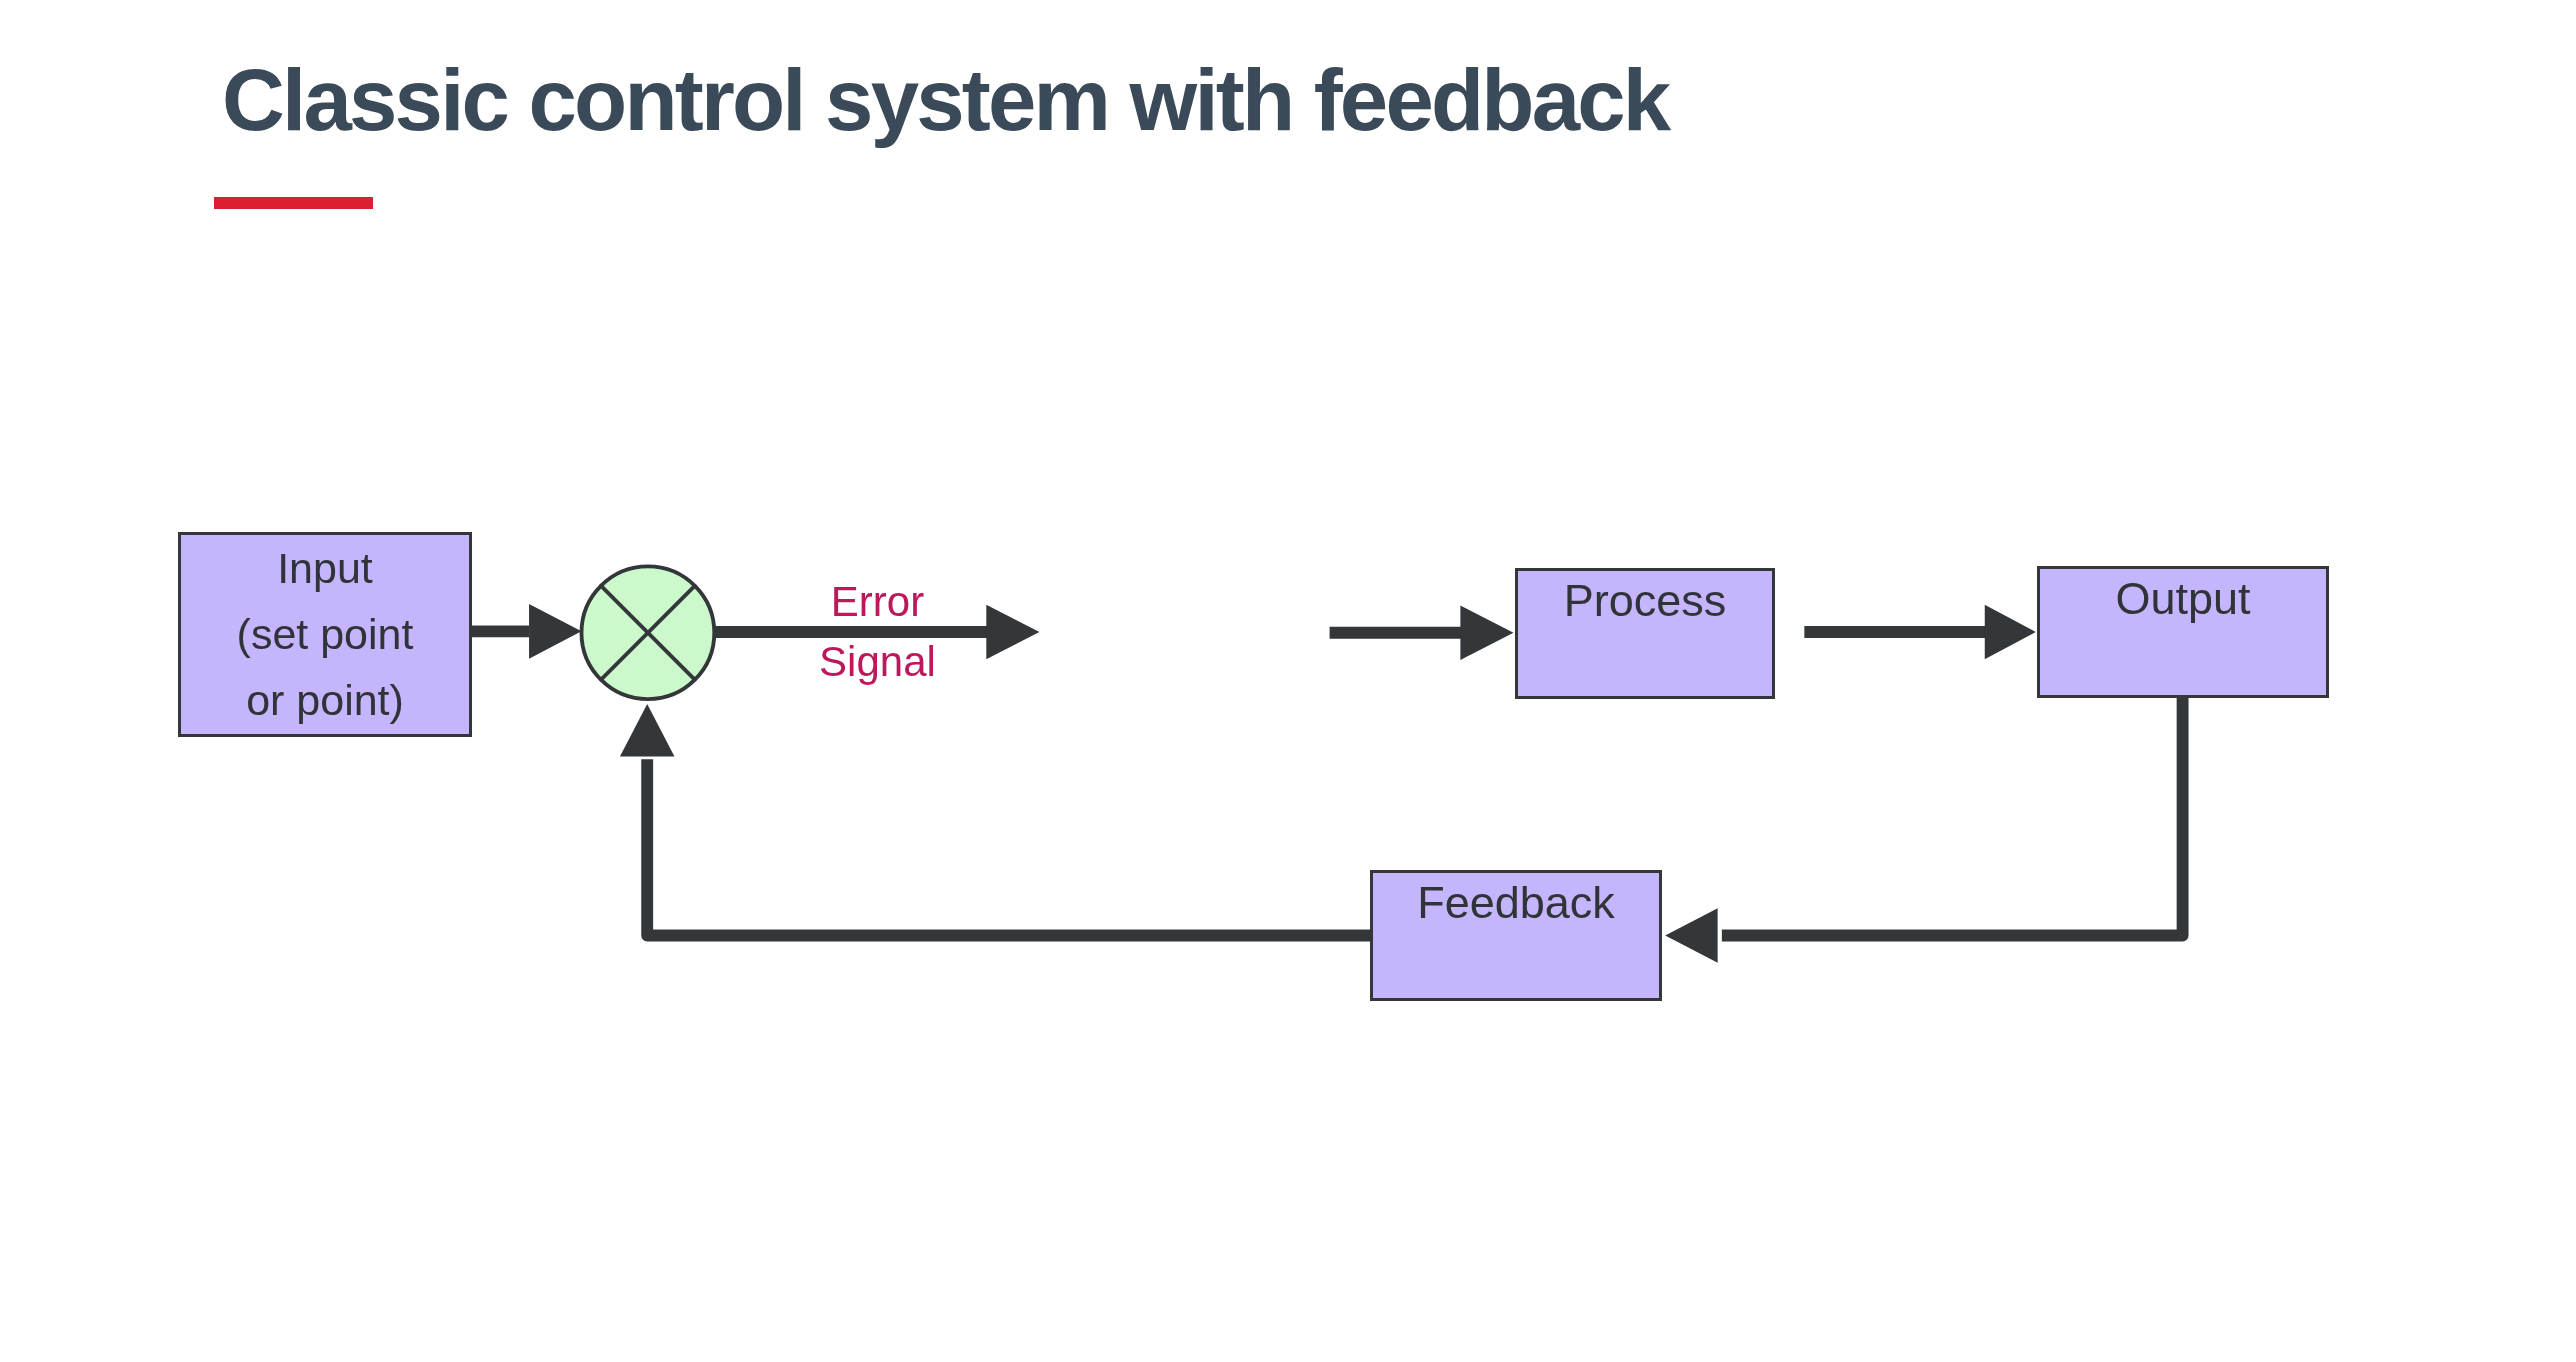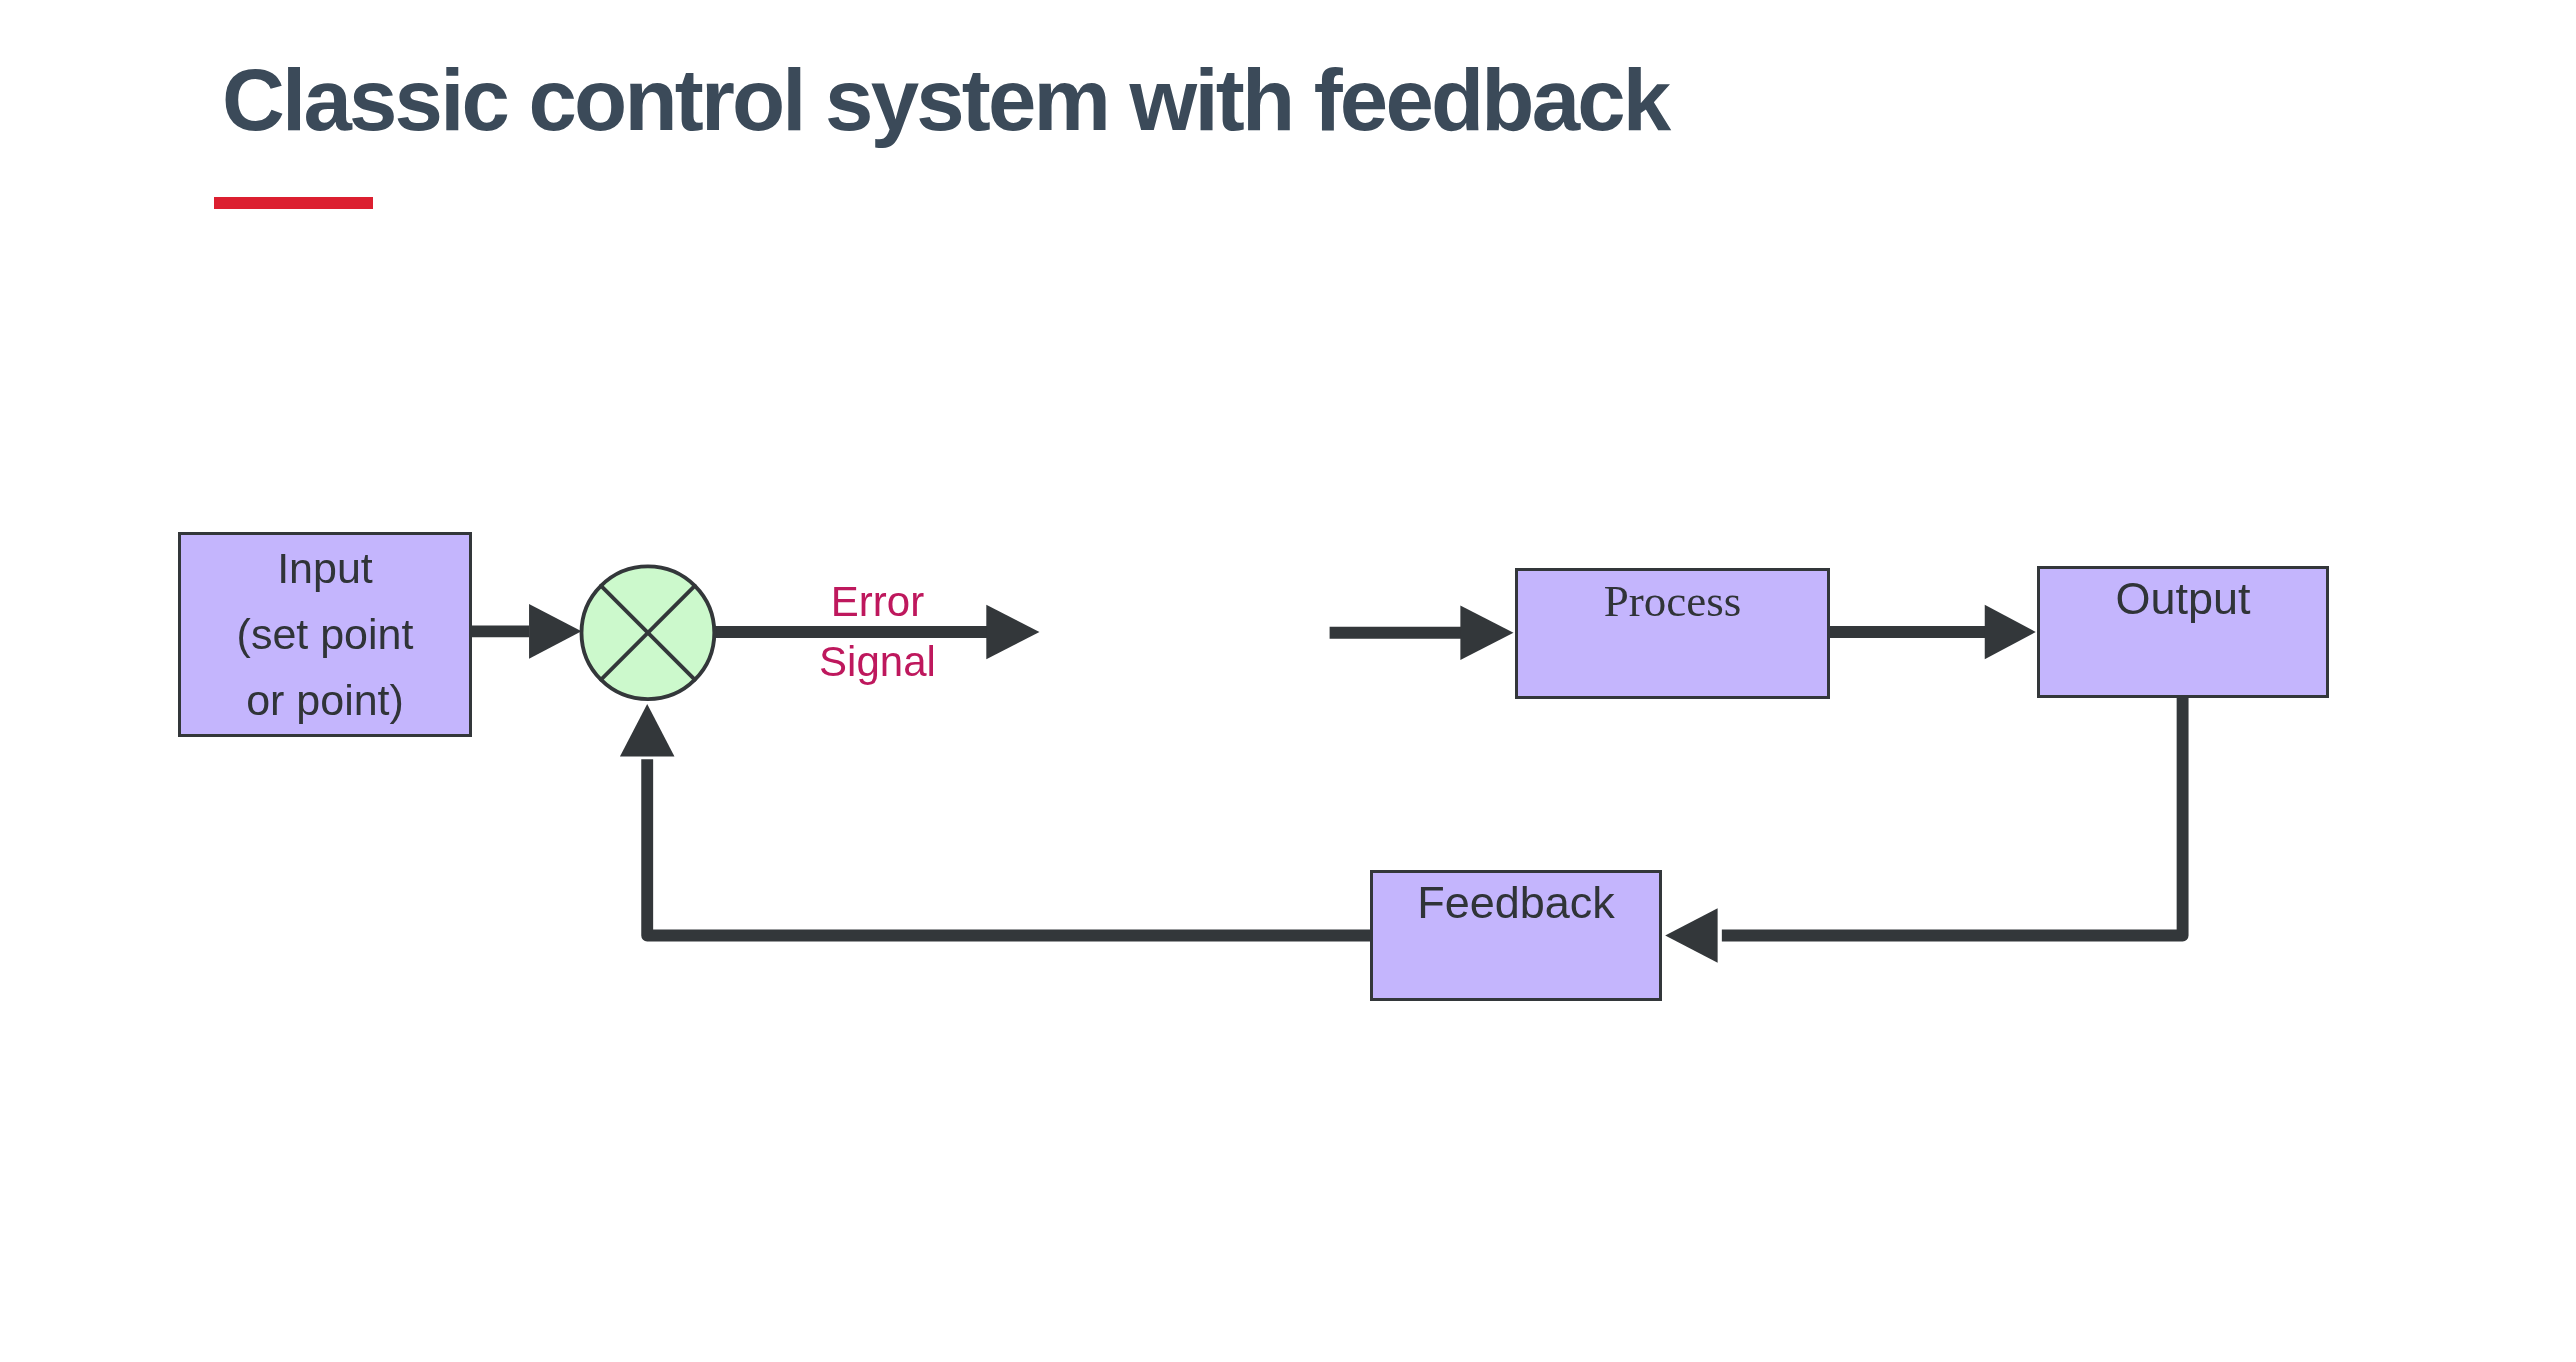--- a/index.html
+++ b/index.html
@@ -101,21 +101,21 @@
 
   <div class="node node-input" style="left:178px; top:532px; width:294px; height:205px;">
     <div class="label">
       <span>Input</span>
       <span>(set point</span>
       <span>or point)</span>
     </div>
   </div>
 
 
-  <div class="node" style="left:1515px; top:568px; width:315px; height:131px;font-family:Liberation Serif, serif;">
+  <div class="node" style="left:1515px; top:568px; width:260px; height:131px;">
     <div class="label">Process</div>
   </div>
 
   <div class="node" style="left:2037px; top:566px; width:292px; height:132px;">
     <div class="label">Output</div>
   </div>
 
   <div class="node" style="left:1370px; top:870px; width:292px; height:131px;">
     <div class="label">Feedback</div>
   </div>

